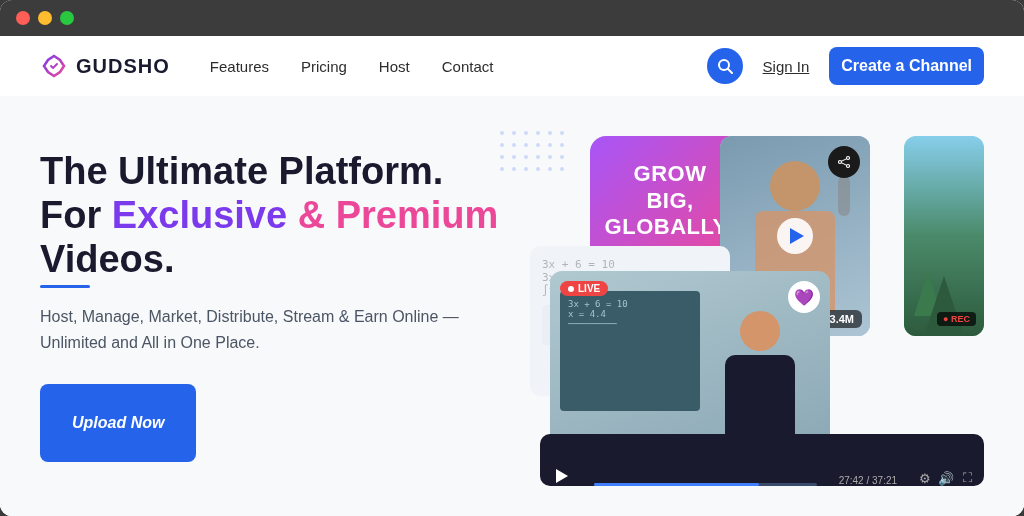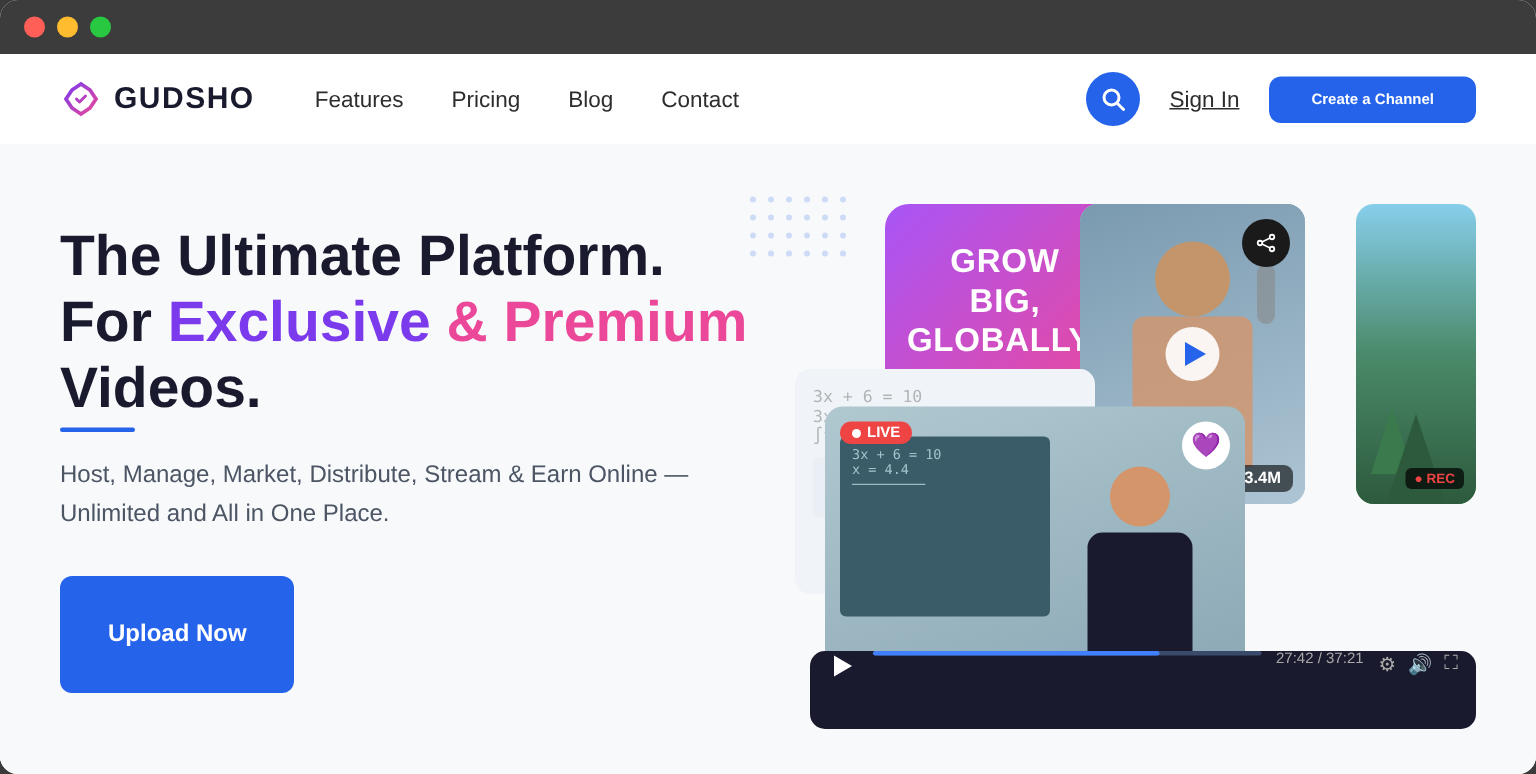--- a/index.html
+++ b/index.html
@@ -126,22 +126,22 @@
       color: #2d2d2d;
       cursor: pointer;
       text-decoration: underline;
     }
 
     .create-channel-btn {
       background: #2563eb;
       color: white;
       border: none;
       border-radius: 8px;
-      padding: 10px 28px;
-      font-size: 10px;
+      padding: 10px 12px;
+      font-size: 16px;
       font-weight: 600;
       cursor: pointer;
       white-space: nowrap;
     }
 
     
     .hero {
       flex: 1;
       display: flex;
       align-items: center;
@@ -190,20 +190,21 @@
 
     .upload-btn {
       background: #2563eb;
       color: white;
       border: none;
       border-radius: 8px;
       padding: 30px 32px;
       font-size: 16px;
       font-weight: 700;
       cursor: pointer;
+      font-style: italic;
     }
 
     
     .hero-right {
       flex: 1;
       position: relative;
       height: 380px;
       margin-left: 20px;
     }
 
@@ -445,23 +446,23 @@
     .video-player-bar {
       position: absolute;
       bottom: 10px;
       left: 20px;
       right: 0;
       height: 52px;
       background: #1a1a2e;
       border-radius: 10px;
       z-index: 6;
       display: flex;
-      align-items: flex-start;
+      align-items: flex-end;
       padding: 0 12px;
-      gap: 10px;
+      gap: 22px;
     }
 
     .player-play-btn {
       width: 20px;
       height: 20px;
       display: flex;
       align-items: center;
       justify-content: center;
       flex-shrink: 0;
     }
@@ -586,21 +587,21 @@
               <stop offset="100%" stop-color="#ec4899"></stop>
             </linearGradient>
           </defs>
         </svg>
         <span class="logo-text">GUDSHO</span>
       </div>
 
       <div class="nav-links">
         <a class="nav-link">Features</a>
         <a class="nav-link">Pricing</a>
-        <a class="nav-link">Blog</a>
+        <a class="nav-link">Host</a>
         <a class="nav-link">Contact</a>
       </div>
 
       <div class="nav-right">
         <div class="search-btn">
           <svg width="16" height="16" viewBox="0 0 16 16" fill="none">
             <circle cx="7" cy="7" r="5" stroke="white" stroke-width="2"></circle>
             <line x1="11" y1="11" x2="15" y2="15" stroke="white" stroke-width="2" stroke-linecap="round"></line>
           </svg>
         </div>

